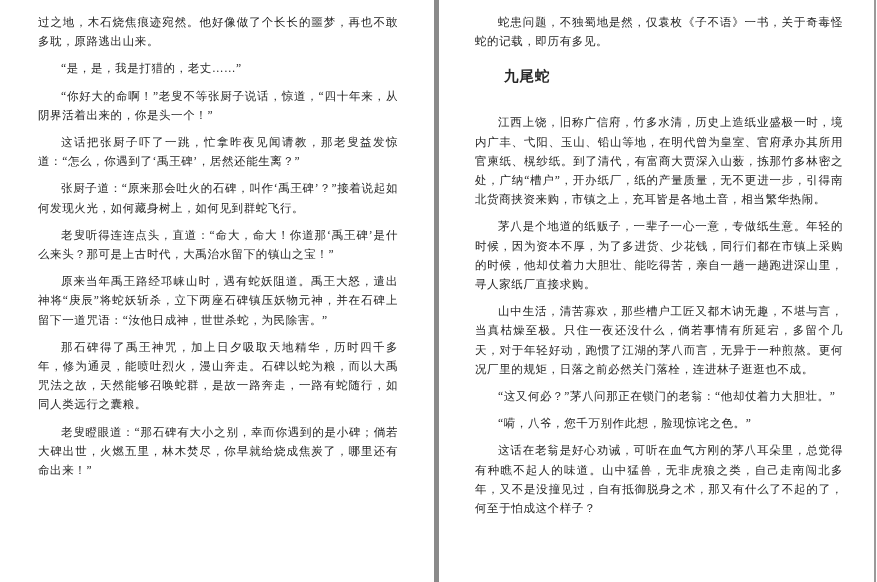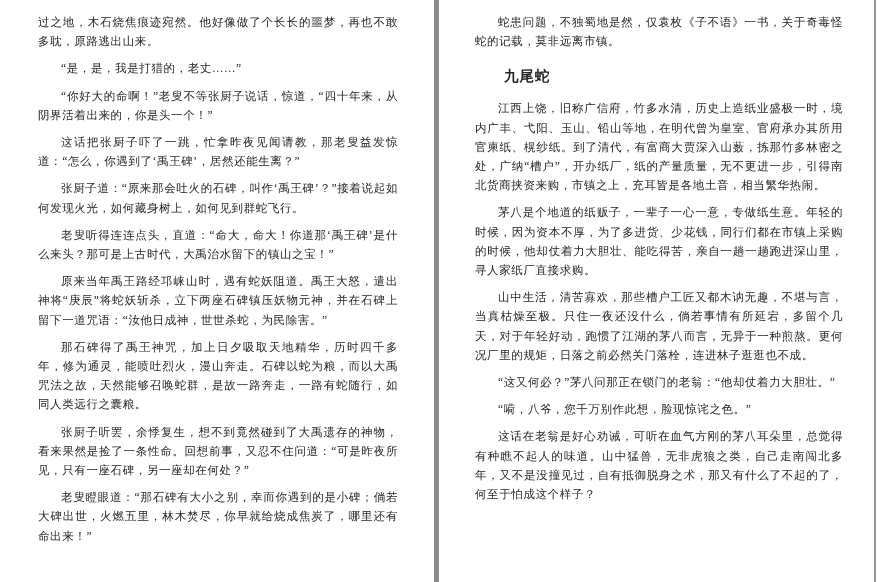--- a/index.html
+++ b/index.html
@@ -24,45 +24,44 @@
   }
   .content p:first-child{margin-top:7px;}
   p.indent{text-indent:2em;}
   p.plain{text-indent:0;}
   p.heading{
     font-weight:bold;
     font-size:14.5px;
     line-height:20px;
     text-indent:2em;
     letter-spacing:1px;
-    margin:15px 0 13px;
+    margin:15px 0 27px;
   }
 </style>
 </head>
 <body style="color: rgb(38, 38, 38);">
 
 <div class="spread">
   <div class="page left">
     <div class="content">
         <p class="para plain">过之地，木石烧焦痕迹宛然。他好像做了个长长的噩梦，再也不敢多耽，原路逃出山来。</p>
         <p class="para indent">“是，是，我是打猎的，老丈……”</p>
         <p class="para indent">“你好大的命啊！”老叟不等张厨子说话，惊道，“四十年来，从阴界活着出来的，你是头一个！”</p>
         <p class="para indent">这话把张厨子吓了一跳，忙拿昨夜见闻请教，那老叟益发惊道：“怎么，你遇到了‘禹王碑’，居然还能生离？”</p>
         <p class="para indent">张厨子道：“原来那会吐火的石碑，叫作‘禹王碑’？”接着说起如何发现火光，如何藏身树上，如何见到群蛇飞行。</p>
         <p class="para indent">老叟听得连连点头，直道：“命大，命大！你道那‘禹王碑’是什么来头？那可是上古时代，大禹治水留下的镇山之宝！”</p>
         <p class="para indent">原来当年禹王路经邛崃山时，遇有蛇妖阻道。禹王大怒，遣出神将“庚辰”将蛇妖斩杀，立下两座石碑镇压妖物元神，并在石碑上留下一道咒语：“汝他日成神，世世杀蛇，为民除害。”</p>
         <p class="para indent">那石碑得了禹王神咒，加上日夕吸取天地精华，历时四千多年，修为通灵，能喷吐烈火，漫山奔走。石碑以蛇为粮，而以大禹咒法之故，天然能够召唤蛇群，是故一路奔走，一路有蛇随行，如同人类远行之囊粮。</p>
-        <p class="para indent">张厨子听罢，余悸复生，想不到竟然碰到了大禹遗存的神物，看来果然是捡了一条性命。回想前事，又忍不住问道：“可是昨夜所见，只有一座石碑，另一座却在何处？”</p>
         <p class="para indent">老叟瞪眼道：“那石碑有大小之别，幸而你遇到的是小碑；倘若大碑出世，火燃五里，林木焚尽，你早就给烧成焦炭了，哪里还有命出来！”</p>
       </div>
   </div>
   <div class="gutter" style="background: rgb(138, 138, 138);"></div>
   <div class="page right">
     <div class="content">
-        <p class="para indent">蛇患问题，不独蜀地是然，仅袁枚《子不语》一书，关于奇毒怪蛇的记载，莫非远离市镇。</p>
+        <p class="para indent">蛇患问题，不独蜀地是然，仅袁枚《子不语》一书，关于奇毒怪蛇的记载，即历有多见。</p>
         <p class="para heading">九尾蛇</p>
         <p class="para indent">江西上饶，旧称广信府，竹多水清，历史上造纸业盛极一时，境内广丰、弋阳、玉山、铅山等地，在明代曾为皇室、官府承办其所用官柬纸、榥纱纸。到了清代，有富商大贾深入山薮，拣那竹多林密之处，广纳“槽户”，开办纸厂，纸的产量质量，无不更进一步，引得南北货商挟资来购，市镇之上，充耳皆是各地土音，相当繁华热闹。</p>
         <p class="para indent">茅八是个地道的纸贩子，一辈子一心一意，专做纸生意。年轻的时候，因为资本不厚，为了多进货、少花钱，同行们都在市镇上采购的时候，他却仗着力大胆壮、能吃得苦，亲自一趟一趟跑进深山里，寻人家纸厂直接求购。</p>
         <p class="para indent">山中生活，清苦寡欢，那些槽户工匠又都木讷无趣，不堪与言，当真枯燥至极。只住一夜还没什么，倘若事情有所延宕，多留个几天，对于年轻好动，跑惯了江湖的茅八而言，无异于一种煎熬。更何况厂里的规矩，日落之前必然关门落栓，连进林子逛逛也不成。</p>
         <p class="para indent">“这又何必？”茅八问那正在锁门的老翁：“他却仗着力大胆壮。”</p>
         <p class="para indent">“嗬，八爷，您千万别作此想，脸现惊诧之色。”</p>
         <p class="para indent">这话在老翁是好心劝诫，可听在血气方刚的茅八耳朵里，总觉得有种瞧不起人的味道。山中猛兽，无非虎狼之类，自己走南闯北多年，又不是没撞见过，自有抵御脱身之术，那又有什么了不起的了，何至于怕成这个样子？</p>
       </div>
   </div>
   <div class="right-edge" style="background: rgb(154, 154, 154);"></div>

